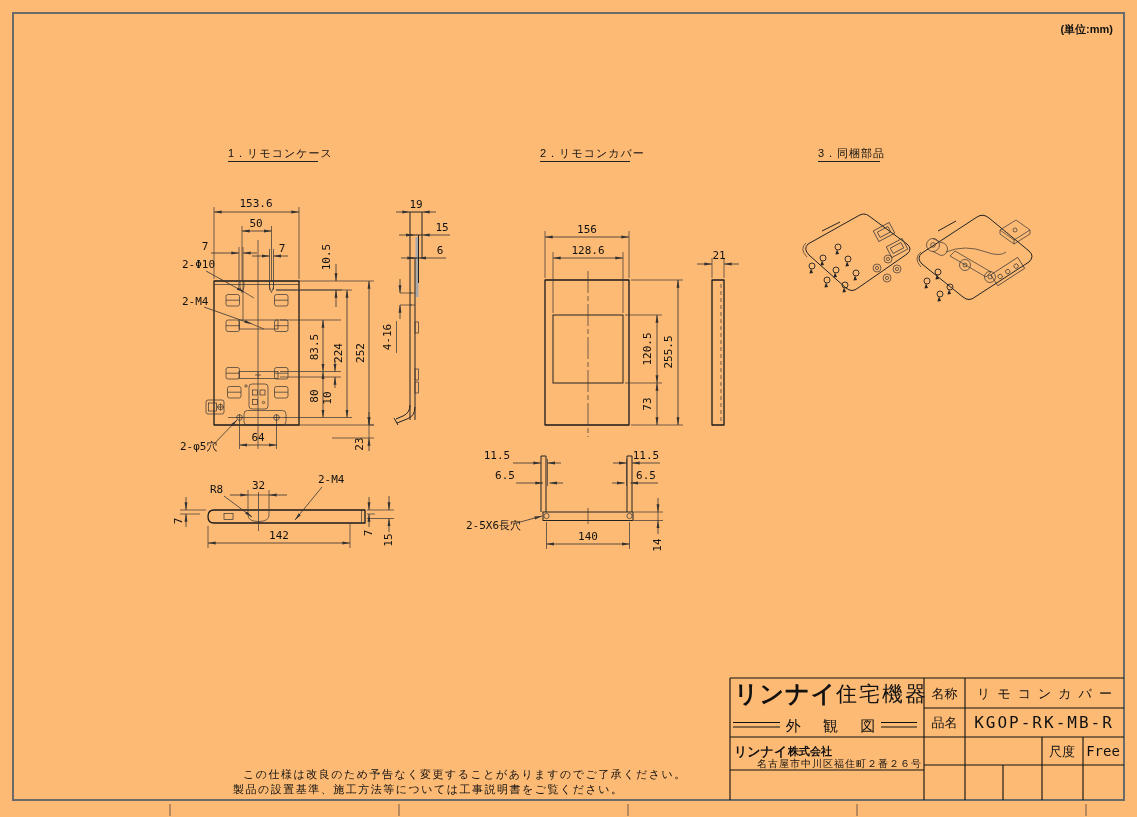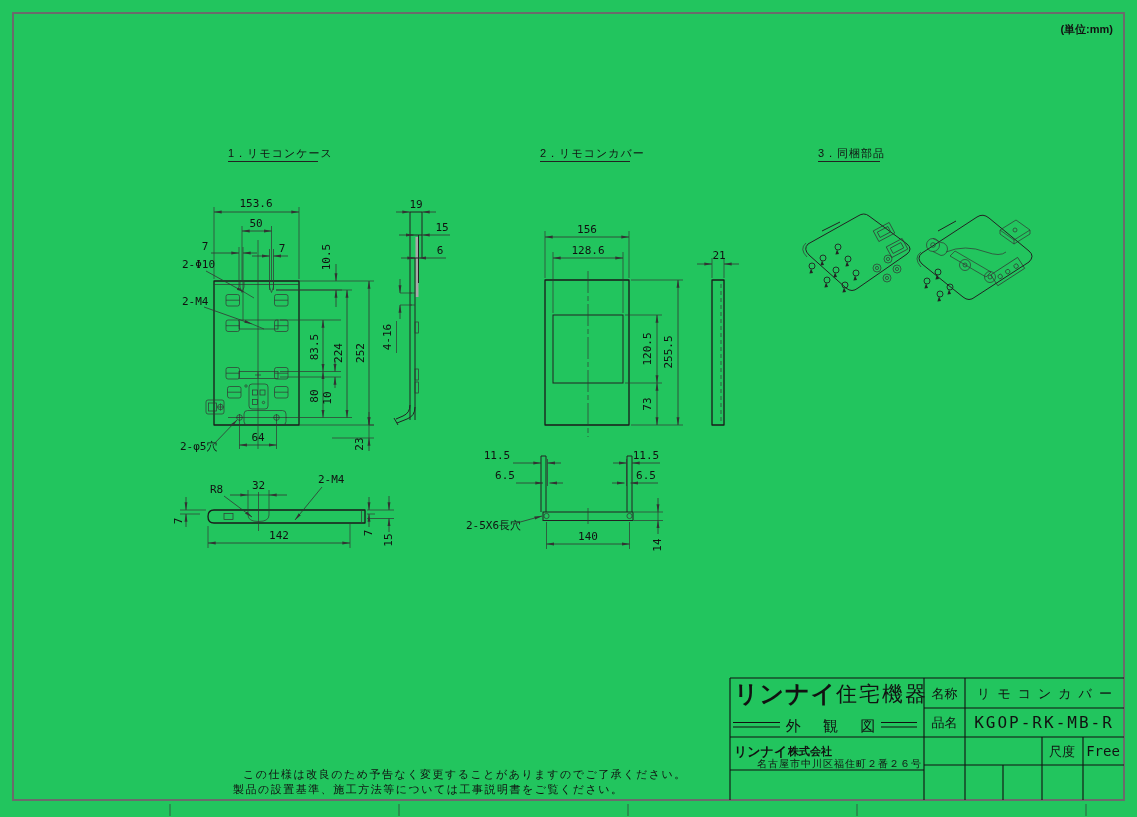--- a/index.html
+++ b/index.html
@@ -1,16 +1,16 @@
 <!DOCTYPE html>
 <html><head>
 <meta charset="utf-8">
 <style>
   html,body{margin:0;padding:0;background:#fff;}
-  .sheet{position:relative;width:1137px;height:817px;background:#22c55e;overflow:hidden;
+  .sheet{position:relative;width:1137px;height:817px;background:#fdba74;overflow:hidden;
          font-family:"Liberation Sans",sans-serif;}
   svg{display:block}
   text{fill:#111;}
   .db  {font:11px   "DejaVu Sans Mono","Liberation Sans",sans-serif;}
   .hd  {font:11px "Liberation Sans",sans-serif; letter-spacing:1px;}
   .unit{font:bold 11px "Liberation Sans",sans-serif;}
   .note{font:11px "Liberation Sans",sans-serif; letter-spacing:1.5px;}
   .tbl {font:13px "Liberation Sans",sans-serif;}
   .tblv{font:13px "Liberation Sans",sans-serif; letter-spacing:7px;}
   .model{font:16px "DejaVu Sans Mono","Liberation Sans",sans-serif; letter-spacing:2px;}

